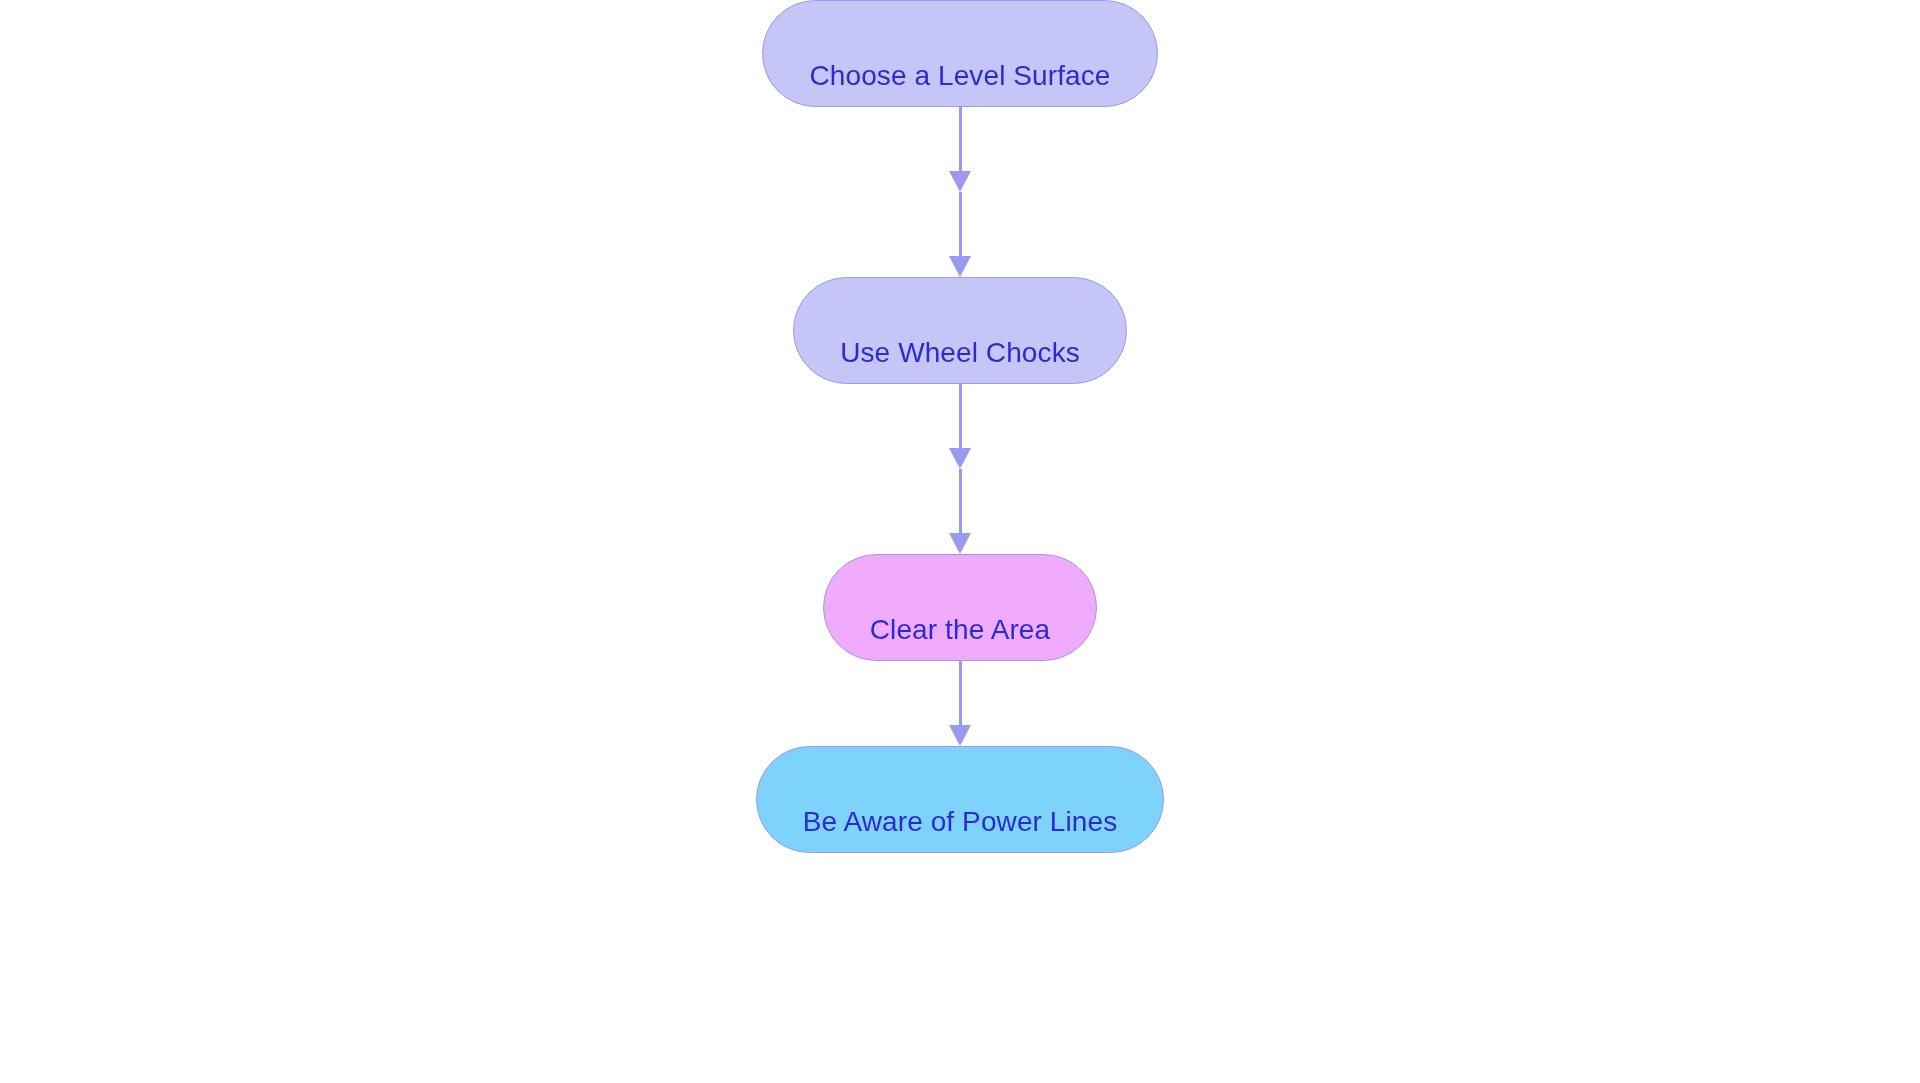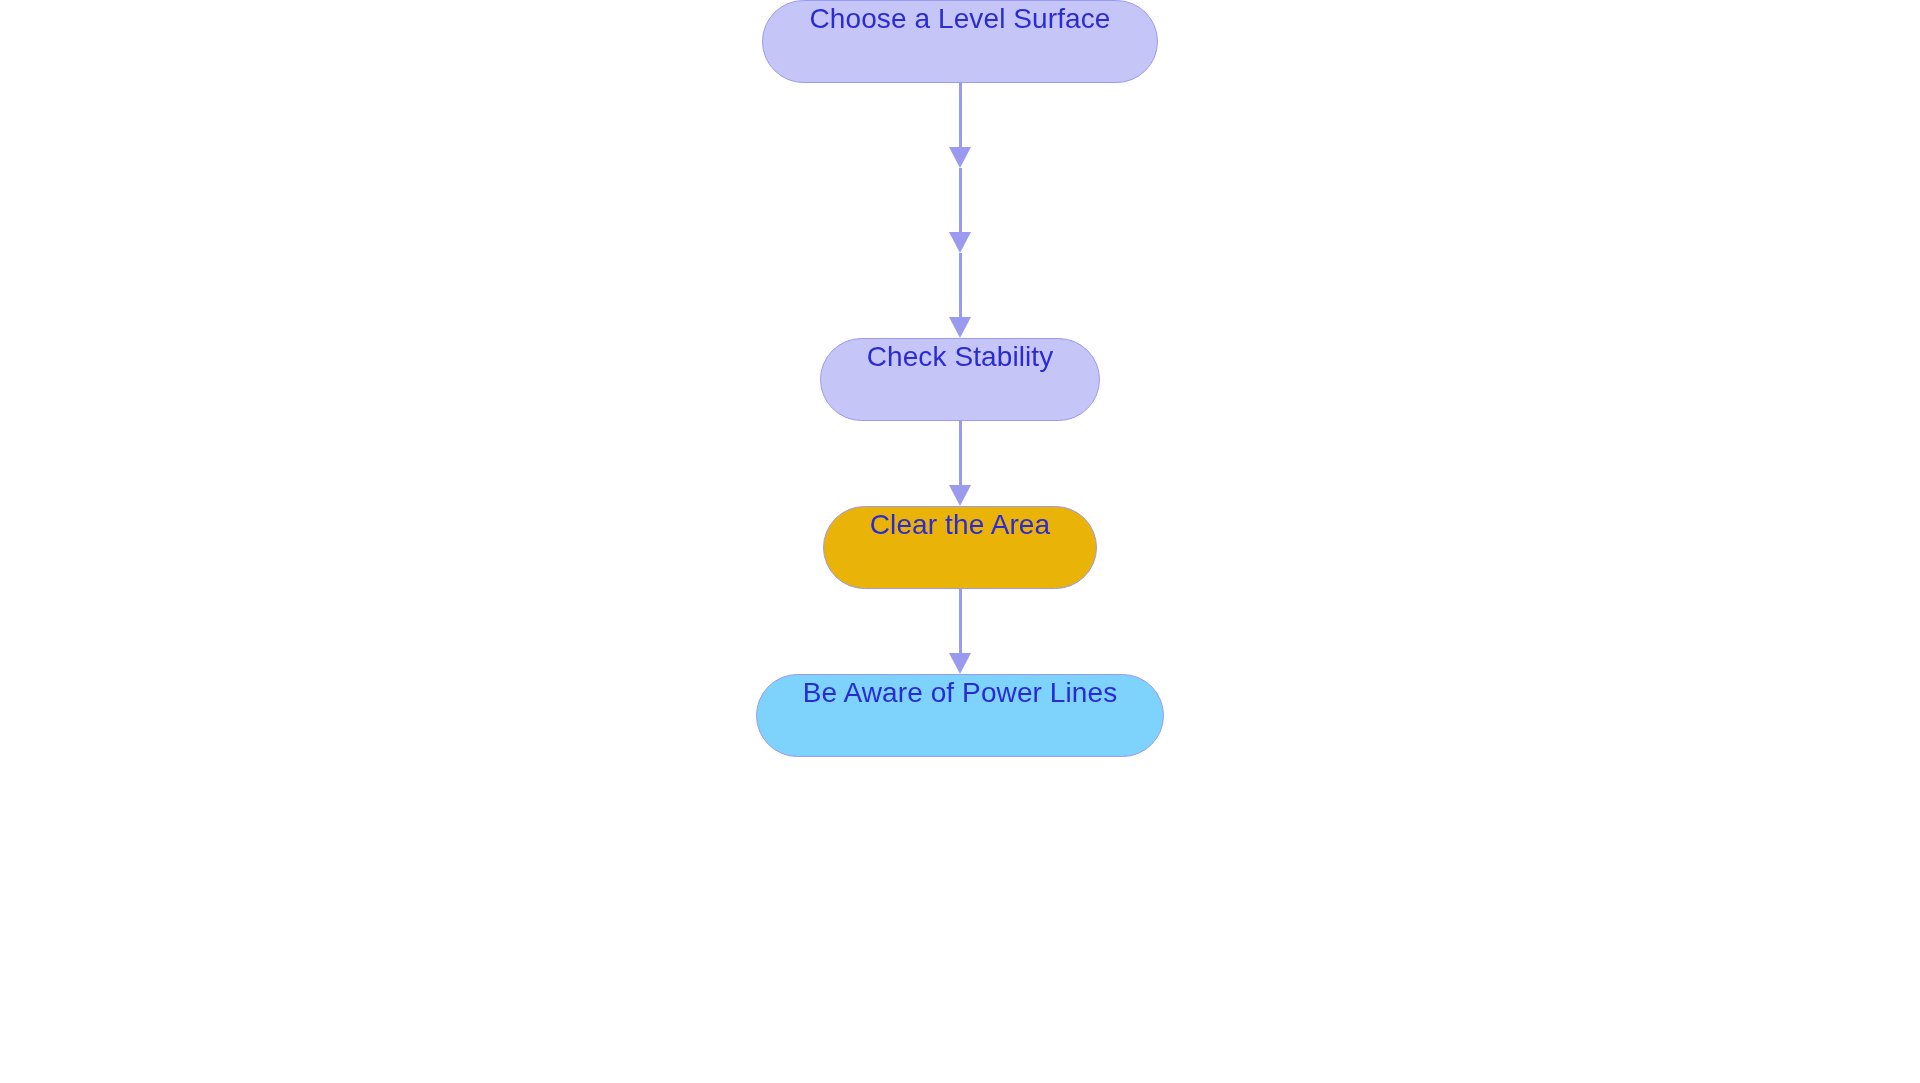--- a/index.html
+++ b/index.html
@@ -31,33 +31,33 @@
     display: flex;
     flex-direction: column;
     align-items: center;
     justify-content: flex-start;
   }
 
   .node {
     position: relative;
     box-sizing: border-box;
     display: flex;
-    align-items: flex-start;
+    align-items: flex-end;
     justify-content: center;
     background: #c5c5f7;
     border: 1.5px solid #9a9aee;
     border-radius: 9999px;
     color: #2b2bd4;
     font-size: 28px;
     font-weight: 400;
     letter-spacing: 0.1px;
     line-height: 1;
     white-space: nowrap;
-    padding: 4px 46px;
-    height: 83px;
+    padding: 16px 46px;
+    height: 107px;
     z-index: 2;
   }
 
   .node-label {
     display: block;
     color: #2b2bd4;
     font-size: 28px;
     line-height: 1;
   }
 
@@ -110,36 +110,36 @@
       <div class="connector-line" style="background: rgb(154, 154, 238);"></div>
       <div class="connector-arrowhead" style="border-top-color: rgb(154, 154, 238);"></div>
     </div>
 
 
     <div class="connector gap-1">
       <div class="connector-line" style="background: rgb(154, 154, 238);"></div>
       <div class="connector-arrowhead" style="border-top-color: rgb(154, 154, 238);"></div>
     </div>
 
+    <div class="node" style="background: rgb(197, 197, 247); border-color: rgb(154, 154, 238); color: rgb(43, 43, 212);">
+      <span class="node-label">Use Wheel Chocks</span>
+    </div>
 
     <div class="connector gap-2">
       <div class="connector-line" style="background: rgb(154, 154, 238);"></div>
       <div class="connector-arrowhead" style="border-top-color: rgb(154, 154, 238);"></div>
     </div>
 
-    <div class="node" style="background: rgb(197, 197, 247); border-color: rgb(154, 154, 238); color: rgb(43, 43, 212);">
-      <span class="node-label">Check Stability</span>
-    </div>
 
     <div class="connector gap-3">
       <div class="connector-line" style="background: rgb(154, 154, 238);"></div>
       <div class="connector-arrowhead" style="border-top-color: rgb(154, 154, 238);"></div>
     </div>
 
-    <div class="node" style="background: #eab308; border-color: rgb(154, 154, 238); color: rgb(43, 43, 212);">
+    <div class="node" style="background: #f0abfc; border-color: rgb(154, 154, 238); color: rgb(43, 43, 212);">
       <span class="node-label">Clear the Area</span>
     </div>
 
     <div class="connector gap-4">
       <div class="connector-line" style="background: rgb(154, 154, 238);"></div>
       <div class="connector-arrowhead" style="border-top-color: rgb(154, 154, 238);"></div>
     </div>
 
     <div class="node" style="background: #7dd3fc; border-color: rgb(154, 154, 238); color: rgb(43, 43, 212);">
       <span class="node-label">Be Aware of Power Lines</span>

